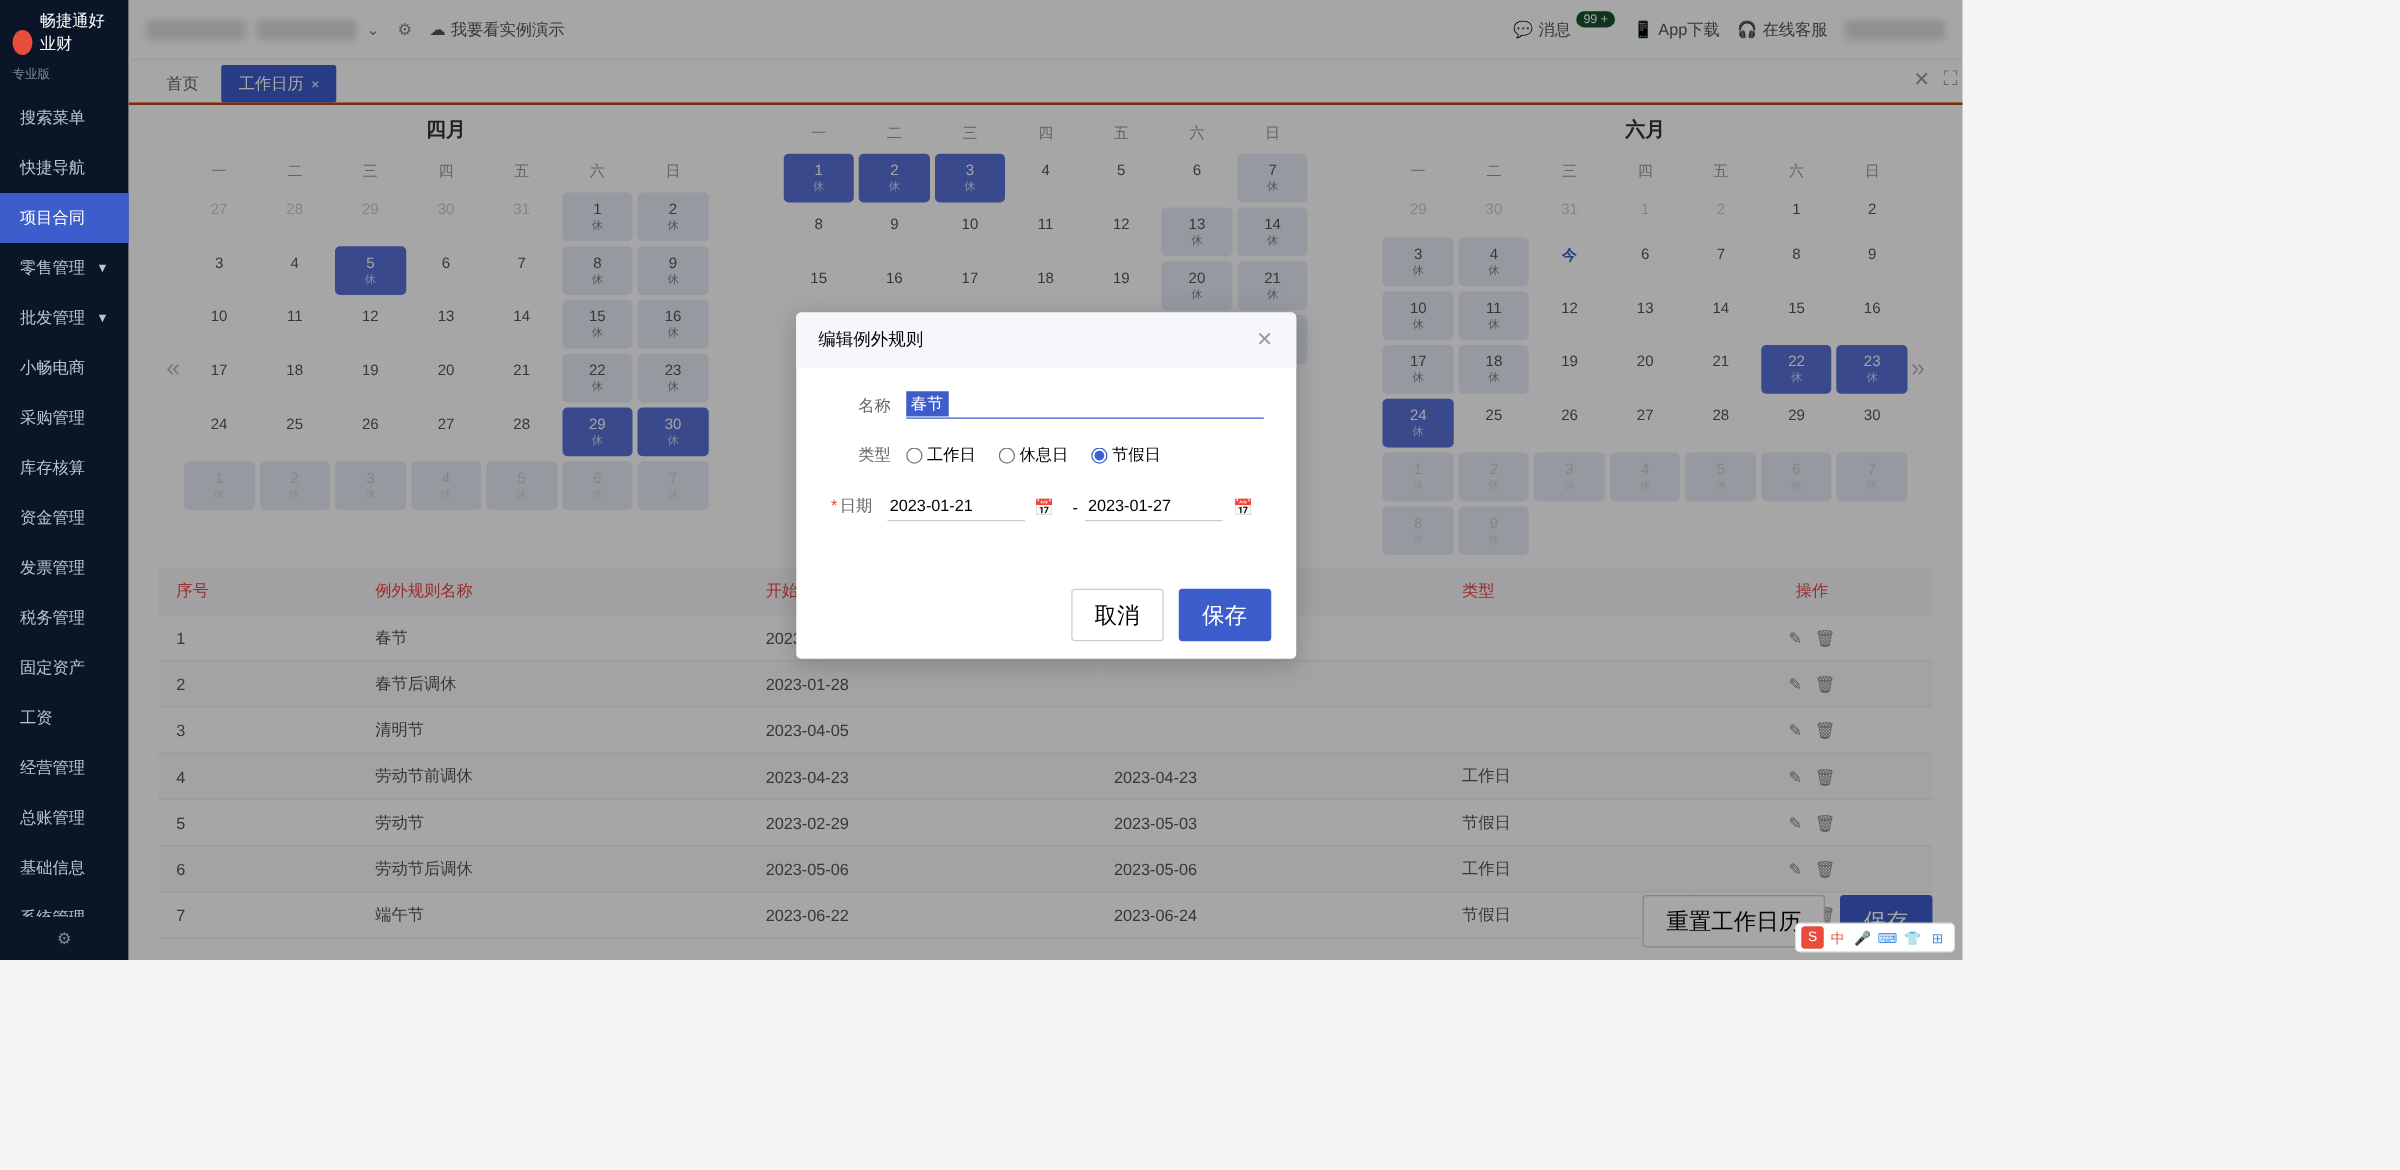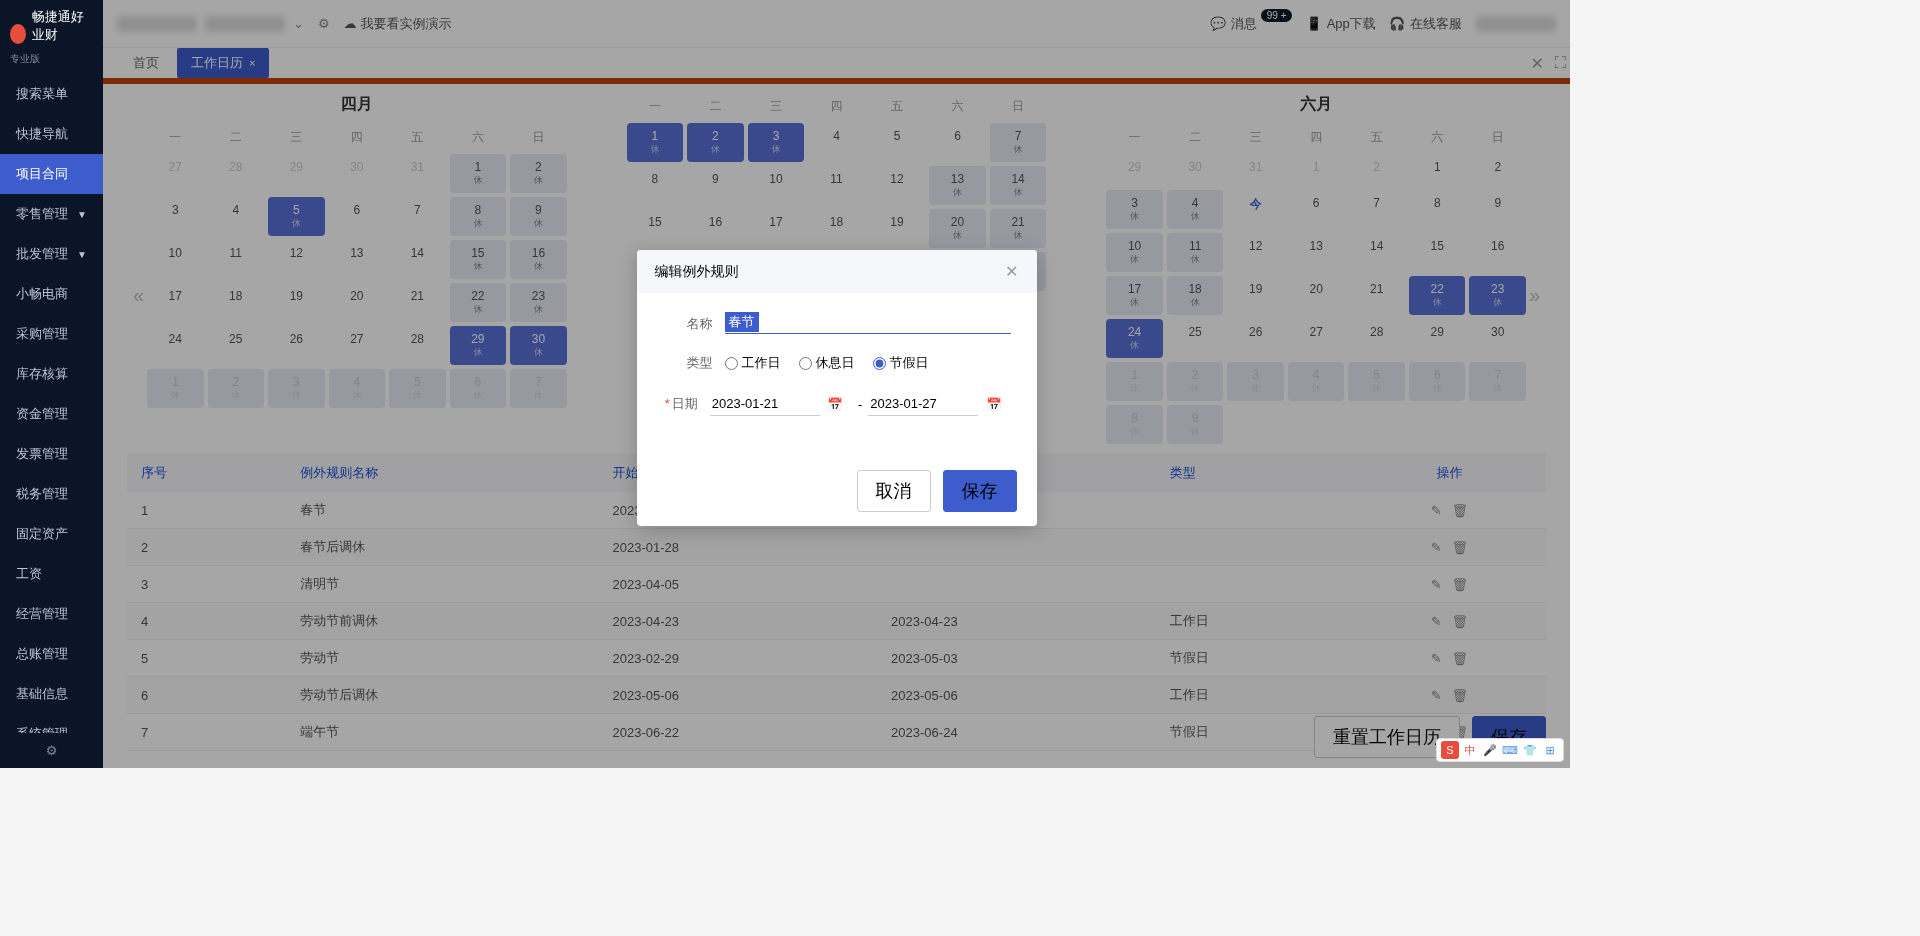--- a/index.html
+++ b/index.html
@@ -13,51 +13,51 @@
 .menu-item{padding:11px 16px;cursor:pointer;display:flex;justify-content:space-between;align-items:center;font-size:13px}
 .menu-item.active{background:#3d5dcc;color:#fff}
 .caret{font-size:10px}
 .gear{padding:10px;text-align:center;color:#7a8a9a}
 .main{flex:1;display:flex;flex-direction:column;background:#fff;position:relative}
 .topbar{height:48px;display:flex;align-items:center;padding:0 14px;border-bottom:1px solid #eee;gap:14px;font-size:13px;color:#555}
 .org{display:flex;align-items:center;gap:8px}
 .blur{filter:blur(3px);background:#ddd;width:80px;height:16px;border-radius:2px}
 .spacer{flex:1}
 .top-link{display:flex;align-items:center;gap:4px;cursor:pointer}
-.badge{background:#0f172a;color:#fff;font-size:10px;padding:1px 6px;border-radius:8px;position:relative;top:-8px}
-.tabs{height:36px;display:flex;align-items:center;padding:0 16px;border-bottom:6px solid #c2410c;gap:4px;font-size:13px}
+.badge{background:#14532d;color:#fff;font-size:10px;padding:1px 6px;border-radius:8px;position:relative;top:-8px}
+.tabs{height:36px;display:flex;align-items:flex-end;padding:0 16px;border-bottom:2px solid #c2410c;gap:4px;font-size:13px}
 .tab{padding:6px 14px;cursor:pointer;color:#666}
 .tab.active{background:#3d5dcc;color:#fff;border-radius:2px}
 .tab-close{margin-left:6px;font-size:11px}
 .content{flex:1;overflow:auto;padding:0 24px 16px;position:relative}
 .cals{display:flex;gap:60px;padding:10px 20px;justify-content:space-between}
 .cal{flex:1}
 .cal-title{font-weight:bold;font-size:16px;text-align:center;margin-bottom:10px;color:#333}
 .cal-grid{display:grid;grid-template-columns:repeat(7,1fr);gap:4px;font-size:12px;text-align:center}
 .cal-head{color:#999;padding:4px}
 .cal-day{padding:6px 2px;color:#555;border-radius:4px;position:relative;min-height:32px}
 .cal-day.dim{color:#ccc}
 .cal-day.hl{background:#5a6fd8;color:#fff}
 .cal-day.rest{background:#e8ecf8}
 .cal-day .sub{font-size:9px;display:block;color:inherit;opacity:.7}
 .cal-day.today{color:#3d5dcc;font-weight:bold}
 .nav-arrow{position:absolute;top:200px;font-size:20px;color:#bbb;cursor:pointer}
 .nav-prev{left:30px}
 .nav-next{right:30px}
 .section-title{font-weight:bold;margin:10px 0;font-size:14px}
 table.rules{width:100%;border-collapse:collapse;font-size:13px}
-table.rules th{background:#f7f8fa;text-align:left;padding:10px 14px;color:#1d4ed8;font-weight:normal}
+table.rules th{background:#f7f8fa;text-align:left;padding:10px 14px;color:#ef4444;font-weight:normal}
 table.rules th:last-child{text-align:center}
 table.rules td{padding:9px 14px;border-bottom:1px solid #f0f0f0;color:#555}
 table.rules td:last-child{text-align:center}
 table.rules tr:nth-child(even) td{background:#fafbfc}
 .ops{display:flex;gap:10px;justify-content:center;color:#888}
 .footer{position:absolute;bottom:10px;right:24px;display:flex;gap:12px}
 .btn{padding:8px 18px;border:1px solid #ccc;background:#fff;border-radius:3px;cursor:pointer;font-size:18px}
-.btn.primary{background:#3d5dcc;color:#000000;border-color:#3d5dcc}
+.btn.primary{background:#3d5dcc;color:#ffffff;border-color:#3d5dcc}
 .overlay{position:absolute;inset:0;background:rgba(0,0,0,.35);display:flex;align-items:flex-start;justify-content:center;padding-top:250px}
 .modal{width:400px;background:#fff;border-radius:4px;box-shadow:0 4px 20px rgba(0,0,0,.2)}
 .modal-head{display:flex;justify-content:space-between;align-items:center;padding:12px 18px;background:#f5f7fa;border-radius:4px 4px 0 0;font-size:14px}
 .modal-close{cursor:pointer;color:#999;font-size:16px}
 .modal-body{padding:20px 26px}
 .frow{display:flex;align-items:center;margin-bottom:20px;font-size:13px}
 .flabel{width:50px;color:#666;text-align:right;margin-right:12px}
 .req{color:#e74c3c;margin-right:2px}
 .finput{flex:1;border:none;border-bottom:1px solid #3d5dcc;padding:4px 2px;font-size:13px;outline:none}
 .finput.sel{background:#3d5dcc;color:#fff;padding:2px 4px}

